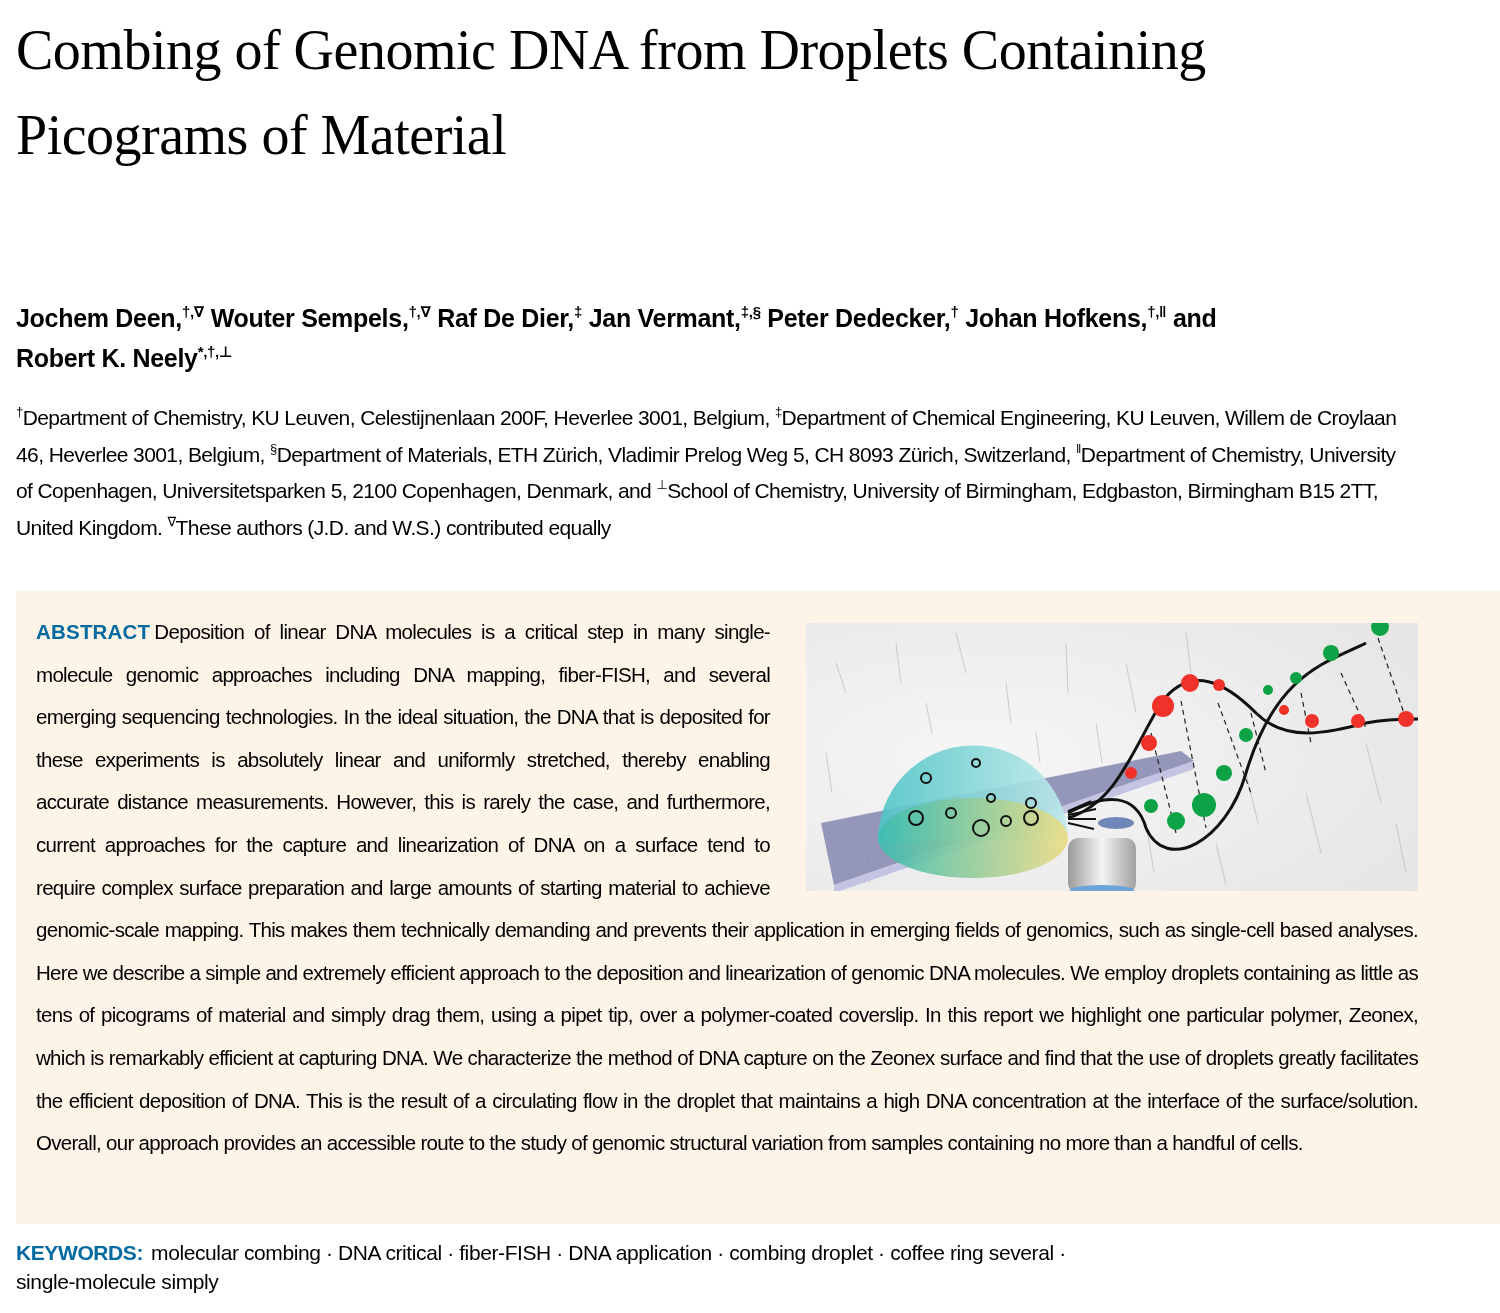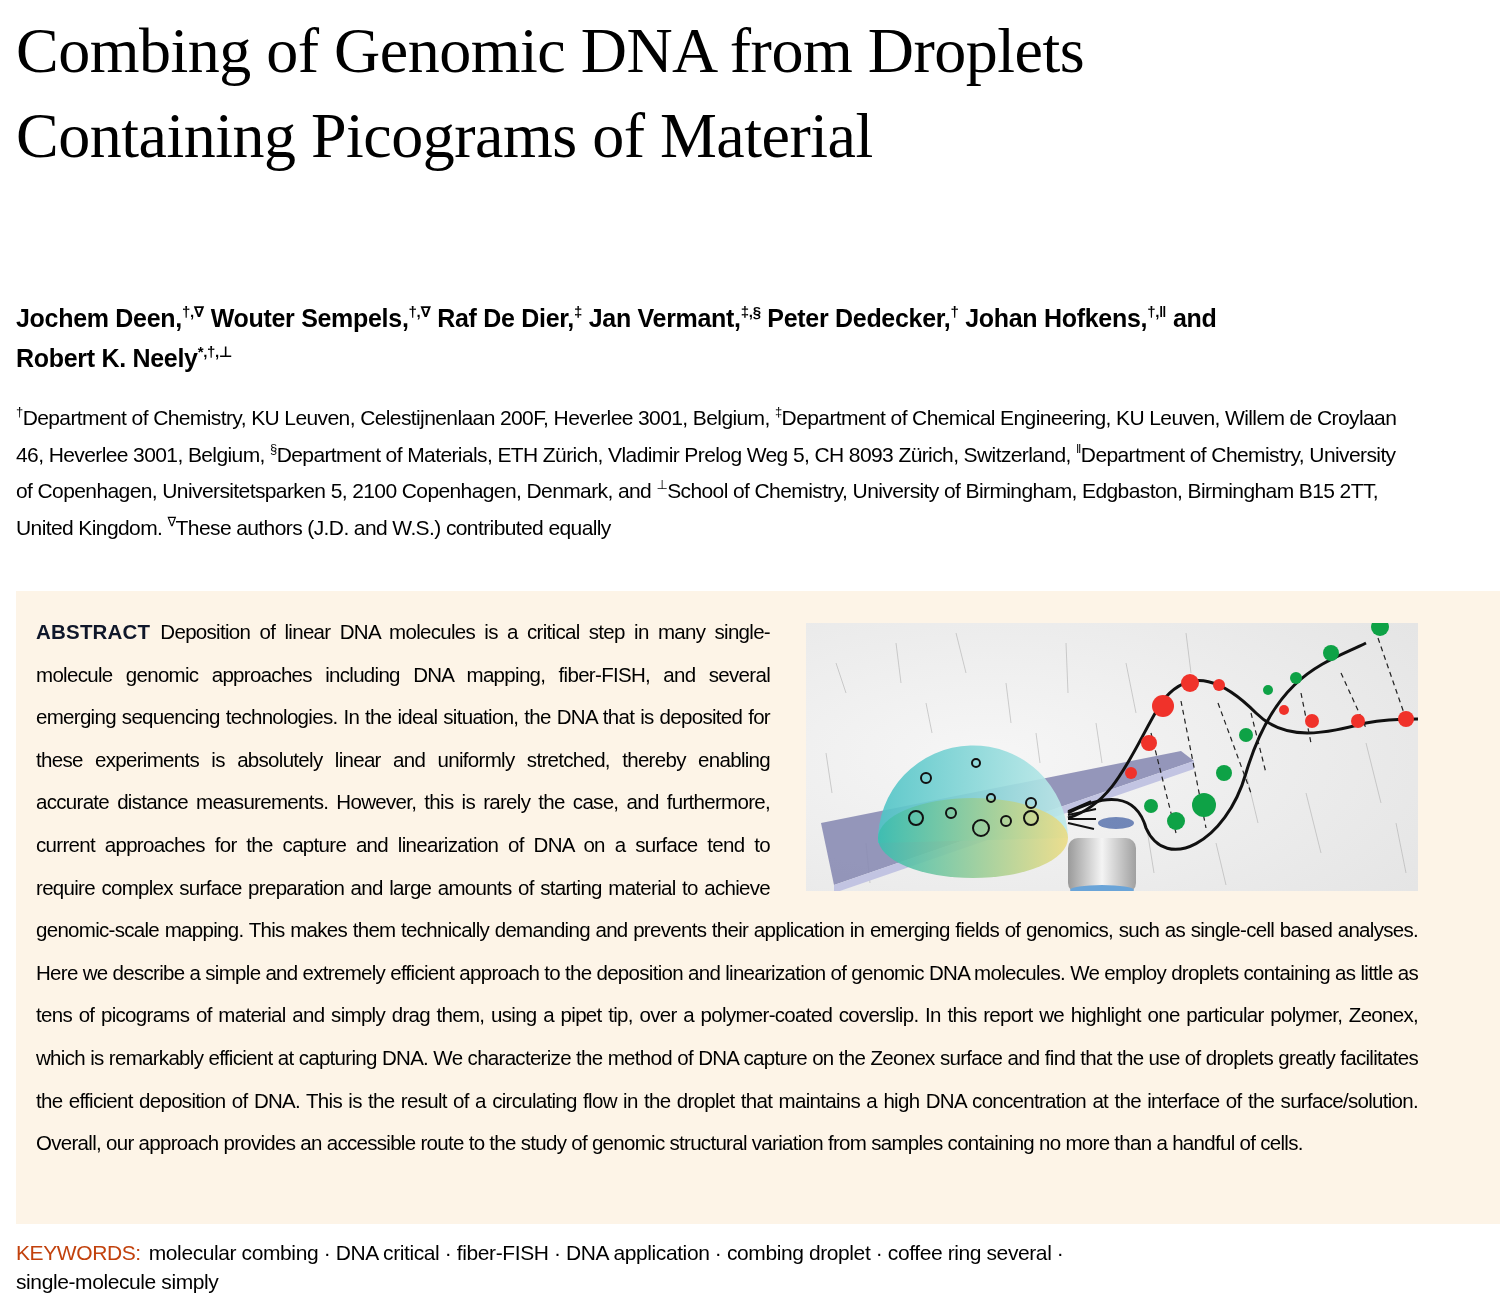--- a/index.html
+++ b/index.html
@@ -1,20 +1,20 @@
 <!DOCTYPE html>
 <html><head>
 <meta charset="utf-8">
 <style>
   html, body { margin: 0; padding: 0; background: #ffffff; }
   body { width: 1500px; height: 1313px; position: relative; overflow: hidden; color: #000; }
   .title {
     position: absolute; left: 16px; top: 8px; width: 1300px;
     font-family: "Liberation Serif", "DejaVu Serif", serif;
-    font-size: 64px; line-height: 85px; font-weight: normal; margin: 0;
+    font-size: 56px; line-height: 85px; font-weight: normal; margin: 0;
     letter-spacing: -0.5px;
   }
   .authors {
     position: absolute; left: 16px; top: 298px; width: 1440px;
     font-family: "Liberation Sans", "DejaVu Sans", sans-serif;
     font-weight: bold; font-size: 25px; line-height: 40px; letter-spacing: -0.3px;
   }
   .authors sup { font-size: 15px; vertical-align: 10px; line-height: 0; font-weight: bold; }
   .affil {
     position: absolute; left: 16px; top: 400px; width: 1400px;
@@ -27,32 +27,32 @@
     position: absolute; left: 16px; top: 591px; width: 1484px; height: 633px;
     background: #fdf4e7;
   }
   .abstract-text {
     position: absolute; left: 20px; top: 20px; width: 1382px;
     font-family: "Liberation Sans", "DejaVu Sans", sans-serif;
     font-size: 20.5px; line-height: 42.6px; text-align: justify;
     letter-spacing: -0.7px; word-spacing: 0px;
   }
   .abstract-label {
-    color: #0f172a; font-weight: bold; letter-spacing: 0.2px; margin-right: 10px;
+    color: #0369a1; font-weight: bold; letter-spacing: 0.2px; margin-right: 4px;
   }
   .toc-figure {
     float: right; width: 612px; height: 268px; margin: 12px 0 10px 36px;
     background: #eeeeee; position: relative; overflow: hidden;
   }
   .keywords {
     position: absolute; left: 16px; top: 1238px; width: 1250px;
     font-family: "Liberation Sans", "DejaVu Sans", sans-serif;
     font-size: 21px; line-height: 29px; letter-spacing: -0.4px;
   }
-  .kw-label { color: #c2410c; font-weight: normal; margin-right: 8px; }
+  .kw-label { color: #0369a1; font-weight: bold; margin-right: 8px; }
 </style>
 </head>
 <body>
 
 <h1 class="title">Combing of Genomic DNA from Droplets Containing Picograms of Material</h1>
 
 <div class="authors">
   <span><span>Jochem Deen</span>,<sup>†,∇</sup><span> </span></span><span><span>Wouter Sempels</span>,<sup>†,∇</sup><span> </span></span><span><span>Raf De Dier</span>,<sup>‡</sup><span> </span></span><span><span>Jan Vermant</span>,<sup>‡,§</sup><span> </span></span><span><span>Peter Dedecker</span>,<sup>†</sup><span> </span></span><span><span>Johan Hofkens</span>,<sup>†,‖</sup><span> and </span></span><br><span><span>Robert K. Neely</span><sup>*,†,⊥</sup></span>
 </div>
 

